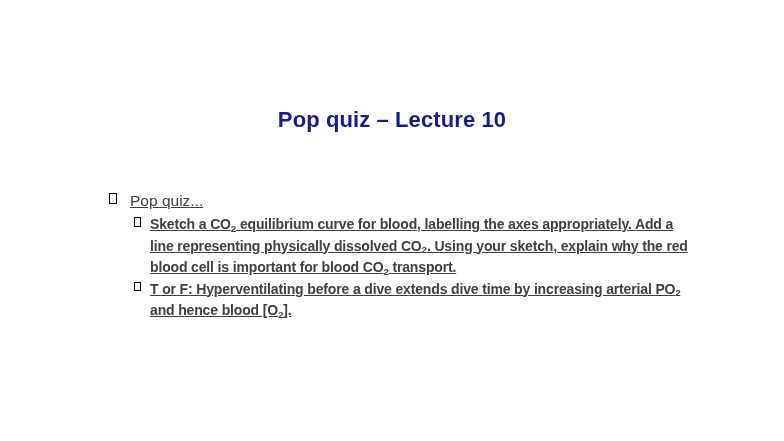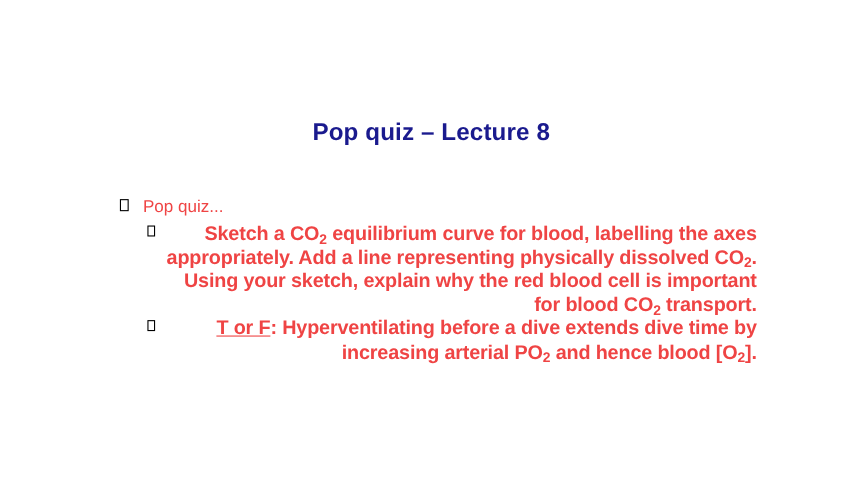--- a/index.html
+++ b/index.html
@@ -34,23 +34,24 @@
     font-weight: bold;
     letter-spacing: 0.1px;
     line-height: 26px;
     white-space: nowrap;
   }
 
   
   .body-block {
     position: absolute;
     left: 108px;
-    top: 178px;
+    top: 190px;
     width: 580px;
-    color: #ef4444;
+    color: #404040;
+    text-decoration: underline;
   }
 
   
   .lvl1 {
     position: relative;
     padding-left: 22px;
     font-size: 15.5px;
     font-weight: normal;
     line-height: 22px;
     margin-bottom: 2px;
@@ -58,26 +59,25 @@
   .lvl1 > .bullet {
     position: absolute;
     left: 1px;
     top: 3px;
   }
 
   
   .lvl2 {
     position: relative;
     padding-left: 42px;
-    font-size: 18px;
+    font-size: 14px;
     font-weight: bold;
     line-height: 21.5px;
     letter-spacing: -0.15px;
     margin-bottom: 0px;
-    text-align: right;
   }
   .lvl2 > .bullet {
     position: absolute;
     left: 26px;
     top: 3px;
     font-weight: normal;
   }
 
   
   .bullet {
@@ -109,21 +109,21 @@
     position: relative;
     bottom: -0.28em;
     line-height: 0;
   }
 </style>
 </head>
 <body>
 
 <div class="slide">
 
-  <div class="slide-title">Pop quiz – Lecture 8</div>
+  <div class="slide-title">Pop quiz – Lecture 10</div>
 
   <div class="body-block">
 
     <div class="lvl1">
       <span class="bullet"></span>
       <span>Pop quiz...</span>
     </div>
 
     <div class="lvl2">
       <span class="bullet"></span>

